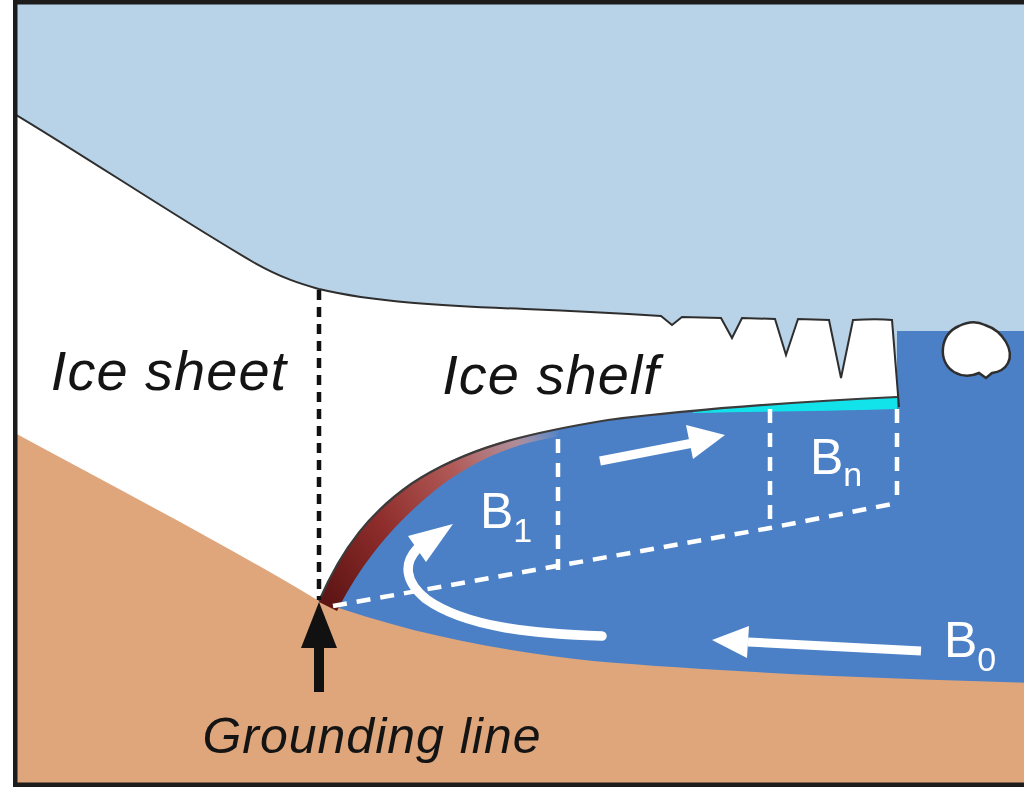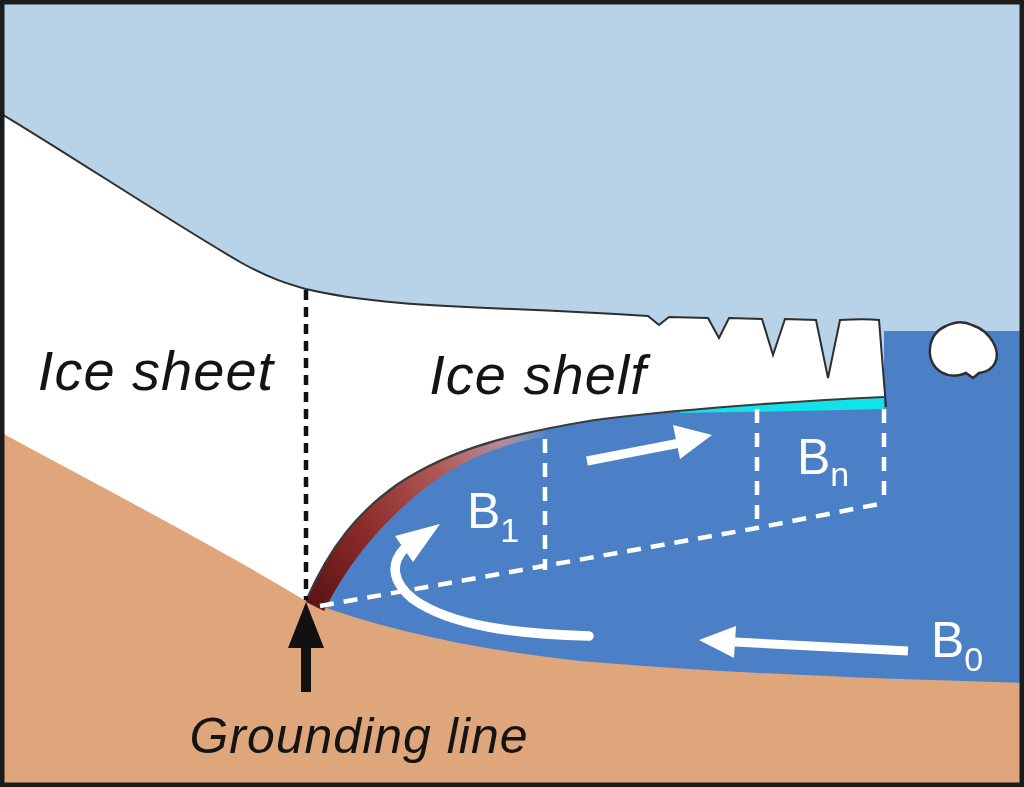--- a/index.html
+++ b/index.html
@@ -1,16 +1,16 @@
 <!DOCTYPE html>
 <html><head>
 <meta charset="utf-8">
 <style>
   html,body{margin:0;padding:0;background:#ffffff;}
-  .figure-wrap{width:952px;height:787px;position:relative;}
+  .figure-wrap{width:952px;height:787px;position:relative;margin-left:13px;}
   svg{display:block;}
   text{font-family:"Liberation Sans","DejaVu Sans",sans-serif;}
   .region-label{font-style:italic;letter-spacing:1px;}
   .flux-label{font-style:normal;}
 </style>
 </head>
 <body>
 
 <div class="figure-wrap">
 <svg width="1024" height="787" viewBox="0 0 1024 787">

